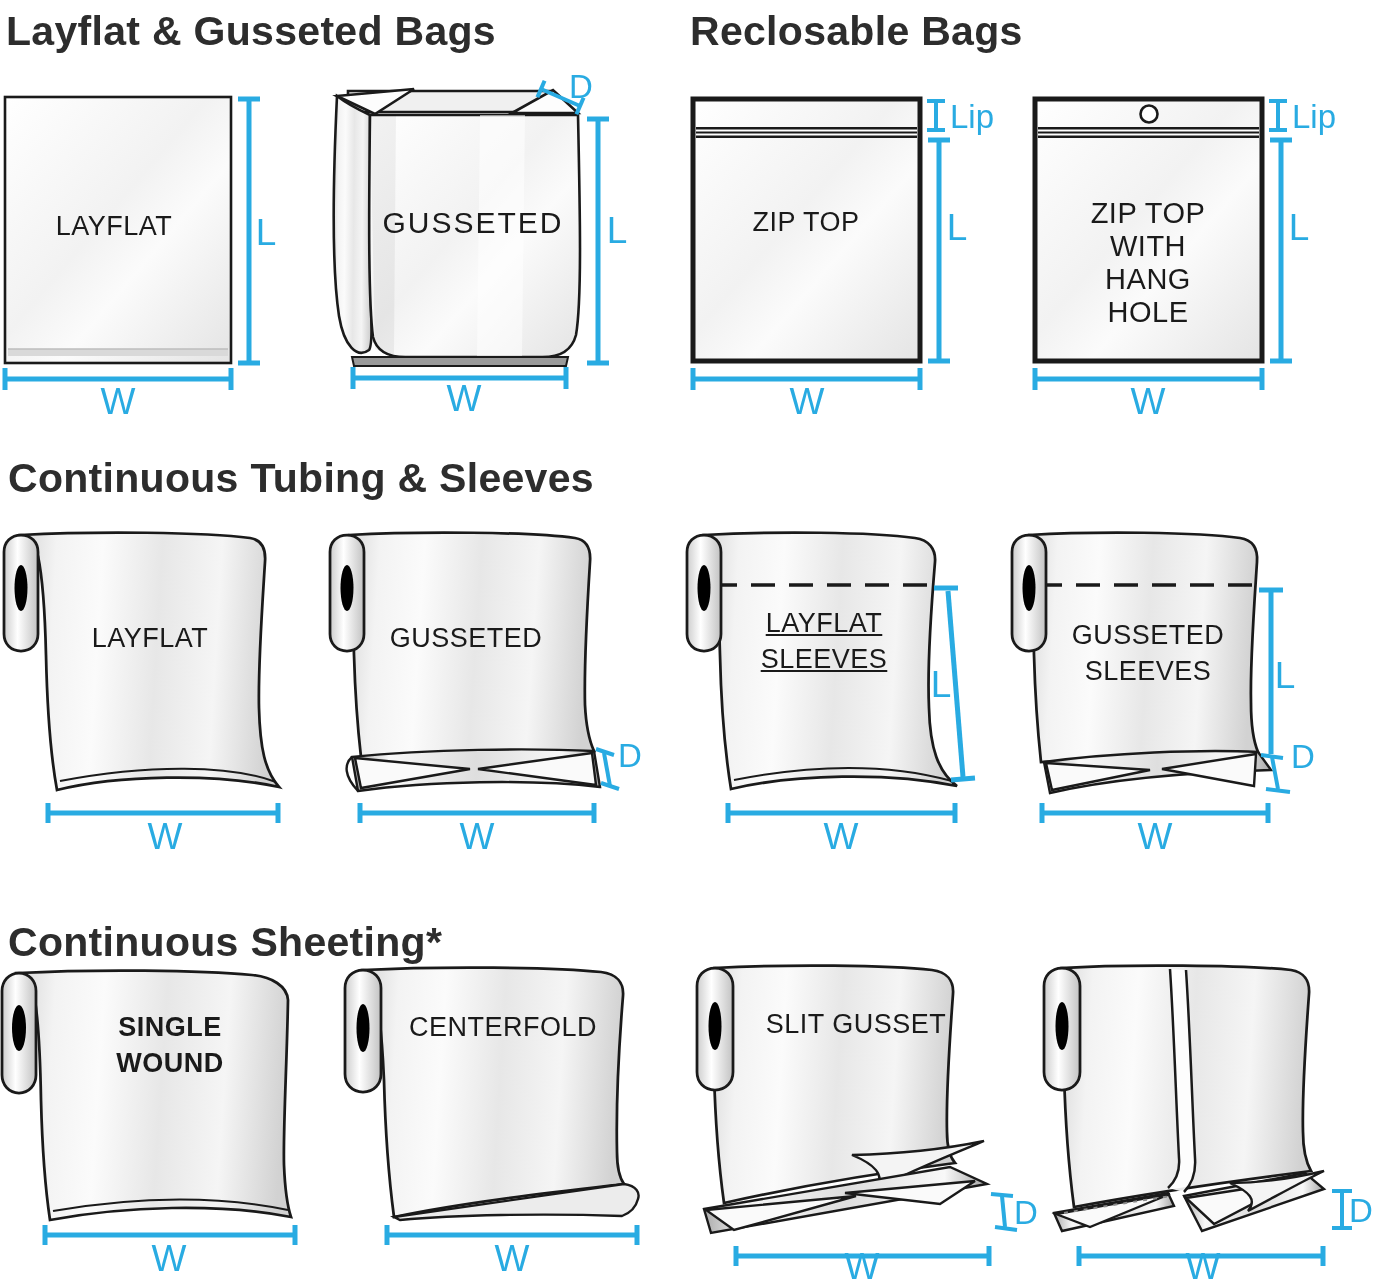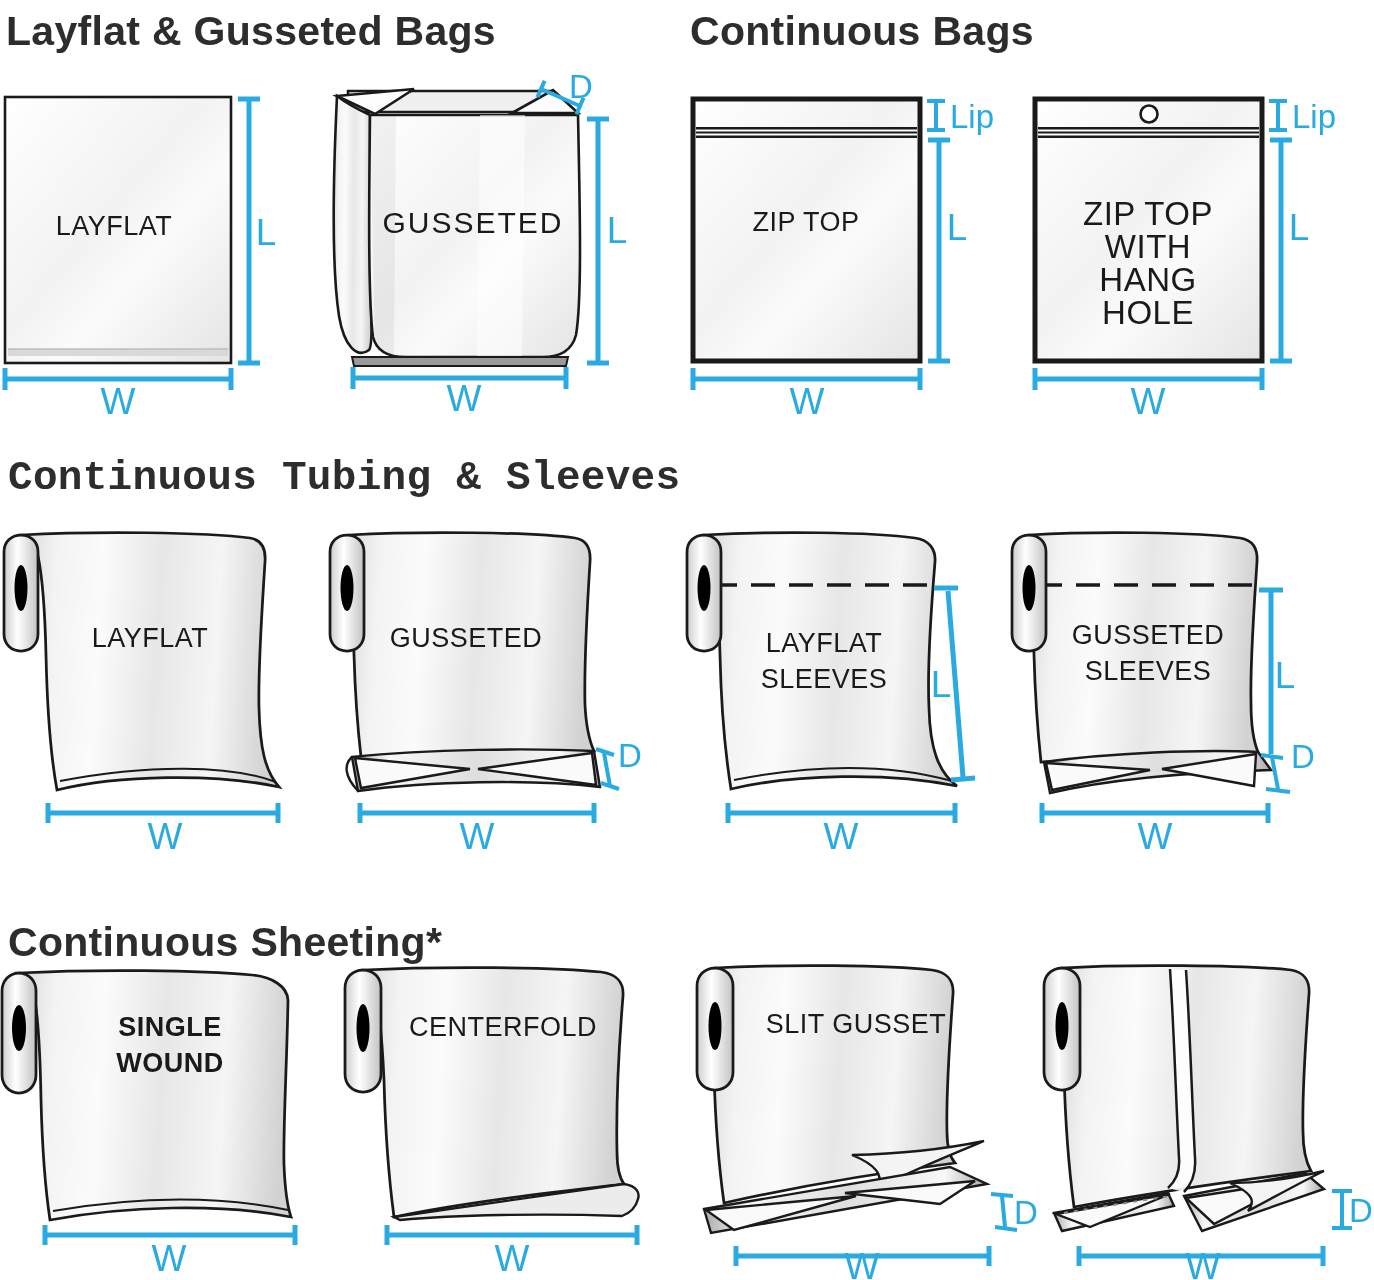--- a/index.html
+++ b/index.html
@@ -6,21 +6,21 @@
   body{width:1374px;height:1280px;position:relative;overflow:hidden;
        font-family:"Liberation Sans",sans-serif;}
   #canvas{position:absolute;left:0;top:0;width:1374px;height:936px;}
   svg.scene{position:absolute;left:0;top:0;display:block;}
   .heading{position:absolute;font-size:41px;font-weight:700;color:#2d2d2d;
            letter-spacing:0.3px;white-space:nowrap;line-height:1.15;}
   .lbl{position:absolute;line-height:36px;}
   .item{color:#1a1a1a;font-size:27px;text-align:center;
         transform:translateX(-50%);letter-spacing:0.5px;}
   .item.wide{font-size:30px;letter-spacing:2px;}
-  .item.three{line-height:33px;font-size:33px;}
+  .item.three{line-height:33px;font-size:29px;}
   .dim{color:#29ABE2;font-size:37px;font-weight:400;line-height:1;
        transform:translateX(-50%);}
   .dim.sm{font-size:33px;}
   .dim.leftalign{transform:none;}
   
   .ink{stroke:#1a1a1a;fill:none;}
   .cyan{stroke:#29ABE2;fill:none;stroke-width:5;}
   .cyan.thin{stroke-width:4;}
 </style>
 </head>
@@ -283,31 +283,31 @@
         <line x1="1332" y1="1228" x2="1352" y2="1228"></line>
   </g>
   <g class="cyan">
     <line x1="1079" y1="1246" x2="1079" y2="1266"></line>
         <line x1="1079" y1="1256" x2="1323" y2="1256"></line>
         <line x1="1323" y1="1246" x2="1323" y2="1266"></line>
   </g>
 </svg>
 
 <div class="heading" style="left:6px;top:8px;">Layflat &amp; Gusseted Bags</div>
-<div class="heading" style="left:690px;top:8px;">Continuous Bags</div>
-<div class="heading" style="left:8px;top:455px;font-family:Liberation Mono, monospace;">Continuous Tubing &amp; Sleeves</div>
+<div class="heading" style="left:690px;top:8px;">Reclosable Bags</div>
+<div class="heading" style="left:8px;top:455px;">Continuous Tubing &amp; Sleeves</div>
 <div class="heading" style="left:8px;top:919px;">Continuous Sheeting*</div>
 
 <div class="lbl item bagname" style="left:114px;top:208px;">LAYFLAT</div>
 <div class="lbl item wide" style="left:473px;top:205px;">GUSSETED</div>
 <div class="lbl item bagname" style="left:806px;top:204px;text-align:center;">ZIP TOP</div>
 <div class="lbl item three" style="left:1148px;top:197px;width:170px;">ZIP TOP WITH HANG HOLE</div>
 <div class="lbl item" style="left:150px;top:620px;">LAYFLAT</div>
 <div class="lbl item" style="left:466px;top:620px;">GUSSETED</div>
-<div class="lbl item" style="left:824px;top:625px;width:160px;">LAYFLAT SLEEVES</div>
+<div class="lbl item" style="left:824px;top:605px;width:160px;text-decoration:underline;">LAYFLAT SLEEVES</div>
 <div class="lbl item" style="left:1148px;top:617px;width:180px;">GUSSETED SLEEVES</div>
 <div class="lbl item" style="left:170px;top:1009px;width:140px;font-weight:bold;">SINGLE WOUND</div>
 <div class="lbl item" style="left:503px;top:1009px;">CENTERFOLD</div>
 <div class="lbl item" style="left:856px;top:1006px;">SLIT GUSSET</div>
 
 <div class="lbl dim" style="left:266px;top:214px;">L</div>
 <div class="lbl dim" style="left:118px;top:383px;">W</div>
 <div class="lbl dim sm" style="left:581px;top:70px;">D</div>
 <div class="lbl dim" style="left:617px;top:212px;">L</div>
 <div class="lbl dim" style="left:464px;top:380px;">W</div>

